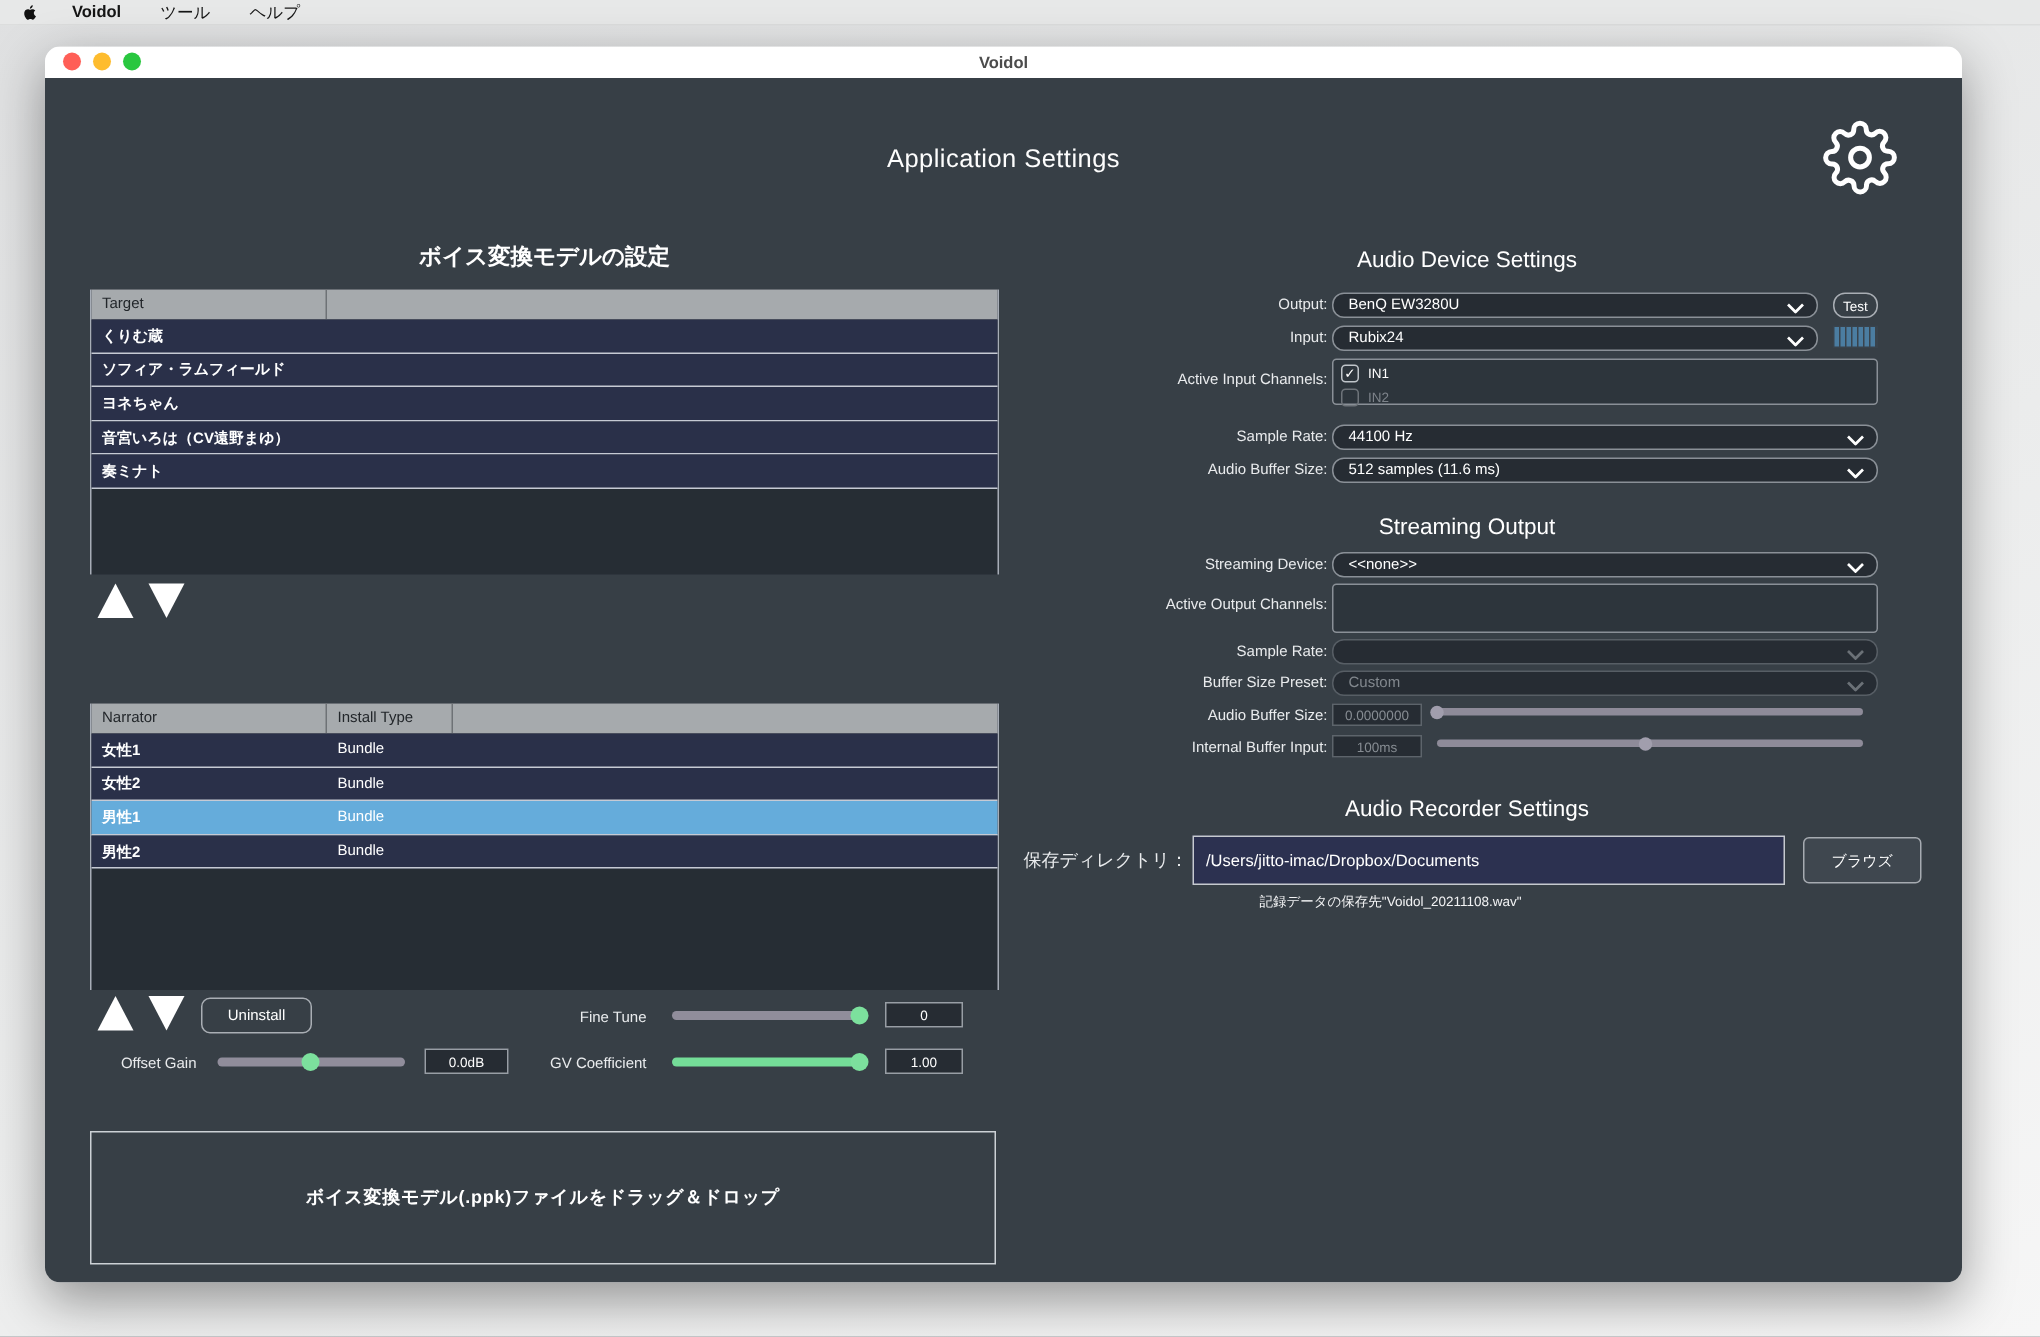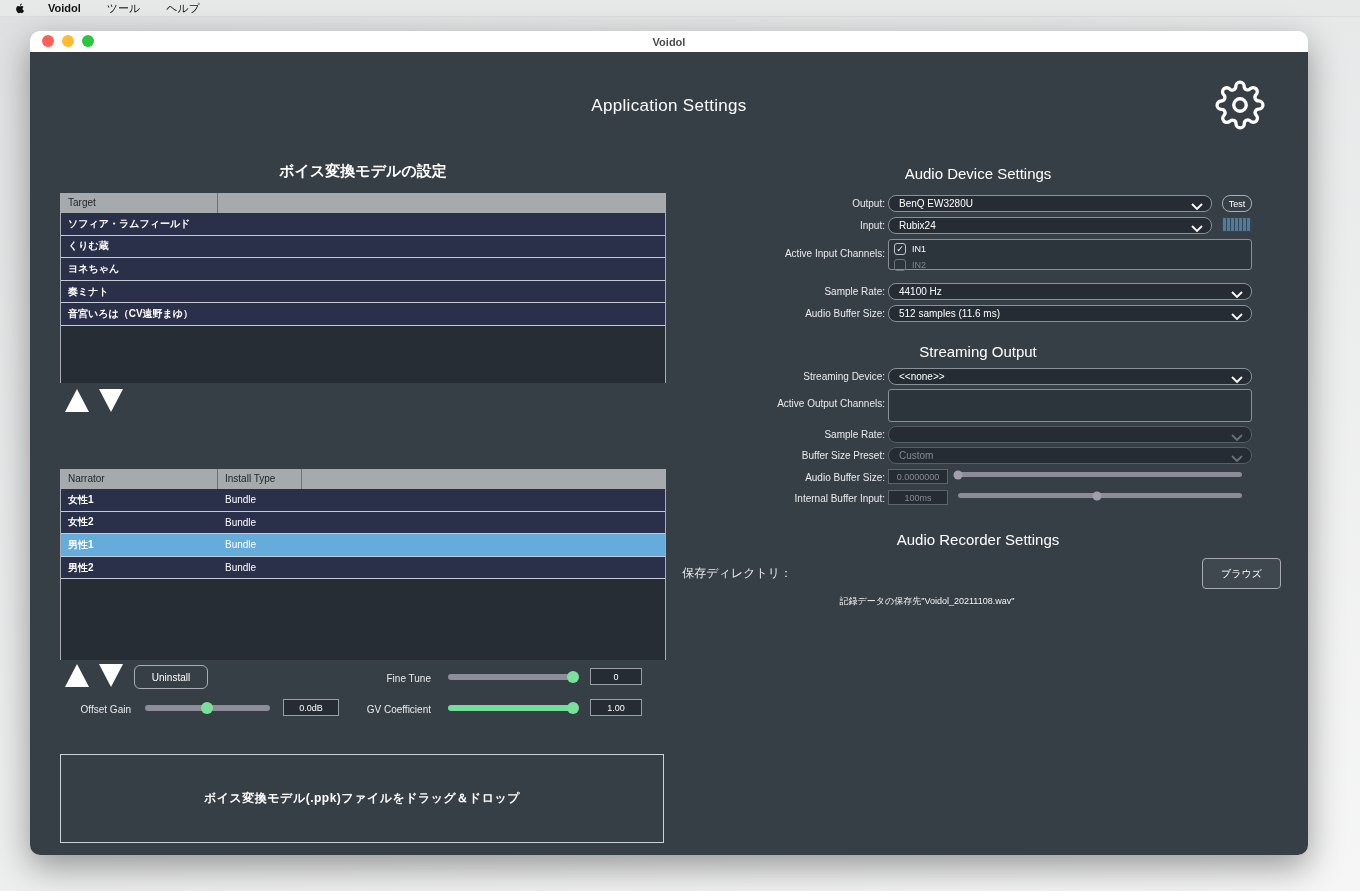--- a/index.html
+++ b/index.html
@@ -123,33 +123,33 @@
 
     <div class="sec-title" style="left:30px; top:110px; width:606px; font-weight:700;">ボイス変換モデルの設定</div>
 
     <div class="vtable" style="left:30px; top:141px; width:606px; height:190px;">
       <div class="vhead">
         <span class="hc hc1">Target</span>
         <span class="hc hrest"></span>
       </div>
       <div>
           <div class="vrow">
+            <span class="vcell">くりむ蔵</span>
+          </div>
+          <div class="vrow">
             <span class="vcell">ソフィア・ラムフィールド</span>
           </div>
           <div class="vrow">
-            <span class="vcell">くりむ蔵</span>
-          </div>
-          <div class="vrow">
             <span class="vcell">ヨネちゃん</span>
           </div>
           <div class="vrow">
+            <span class="vcell">音宮いろは（CV遠野まゆ）</span>
+          </div>
+          <div class="vrow">
             <span class="vcell">奏ミナト</span>
-          </div>
-          <div class="vrow">
-            <span class="vcell">音宮いろは（CV遠野まゆ）</span>
           </div>
         </div>
     </div>
 
     <div class="tri-up" style="left:35px; top:337px;"></div>
     <div class="tri-dn" style="left:69px; top:337px;"></div>
 
     <div class="vtable" style="left:30px; top:417px; width:606px; height:191px;">
       <div class="vhead">
         <span class="hc hc1">Narrator</span>
@@ -300,18 +300,19 @@
 
     <div class="r-label" style="left:655px; top:441px;">Internal Buffer Input:</div>
     <div class="vbox" style="left:858px; top:438px; width:60px; height:15px; border-color:#5d646b; color:#868c92;">100ms</div>
     <div class="track" style="left:928px; top:441px; width:284px; height:5px; background:#8e8b99;">
       <span class="thumb gray" style="left:139px; width:9px; height:9px;"></span>
     </div>
 
     <div class="sec-title" style="left:660px; top:479px; width:576px;">Audio Recorder Settings</div>
 
     <div class="r-label" style="left:562px; top:513px; font-size:12px;">保存ディレクトリ：</div>
+    <div class="field" style="left:765px; top:505px; width:395px; height:33px;">/Users/jitto-imac/Dropbox/Documents</div>
     <button class="btn" style="left:1172px; top:506px; width:79px; height:31px; background:#3f474f; border-radius:4px; border-color:#a6abb1;">ブラウズ</button>
 
     <div class="note" style="left:647px; top:543px; width:500px;">記録データの保存先"Voidol_20211108.wav"</div>
 
   </div>
 </div>
 
 </body></html>

